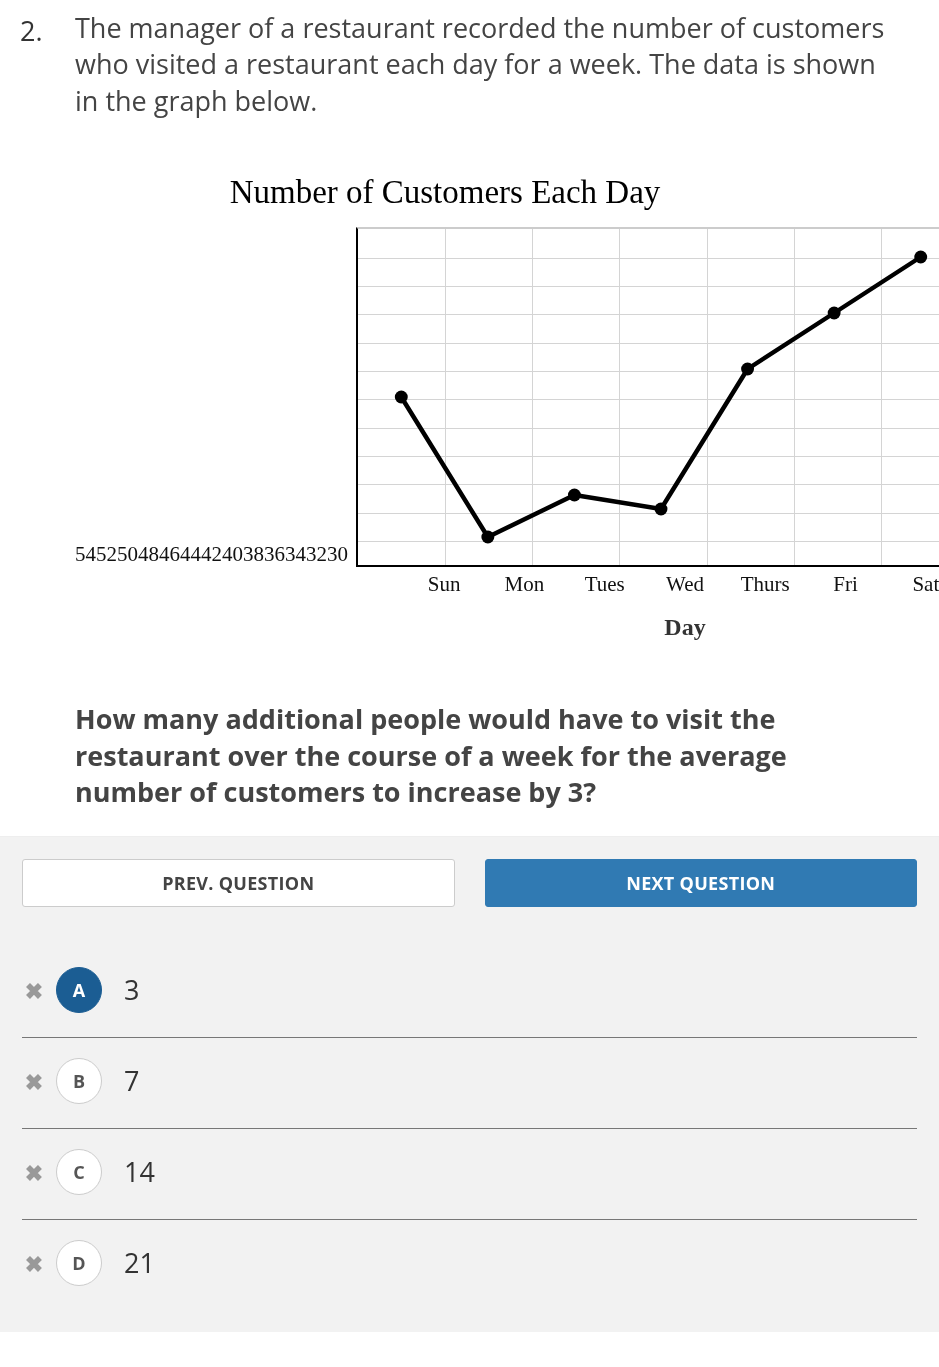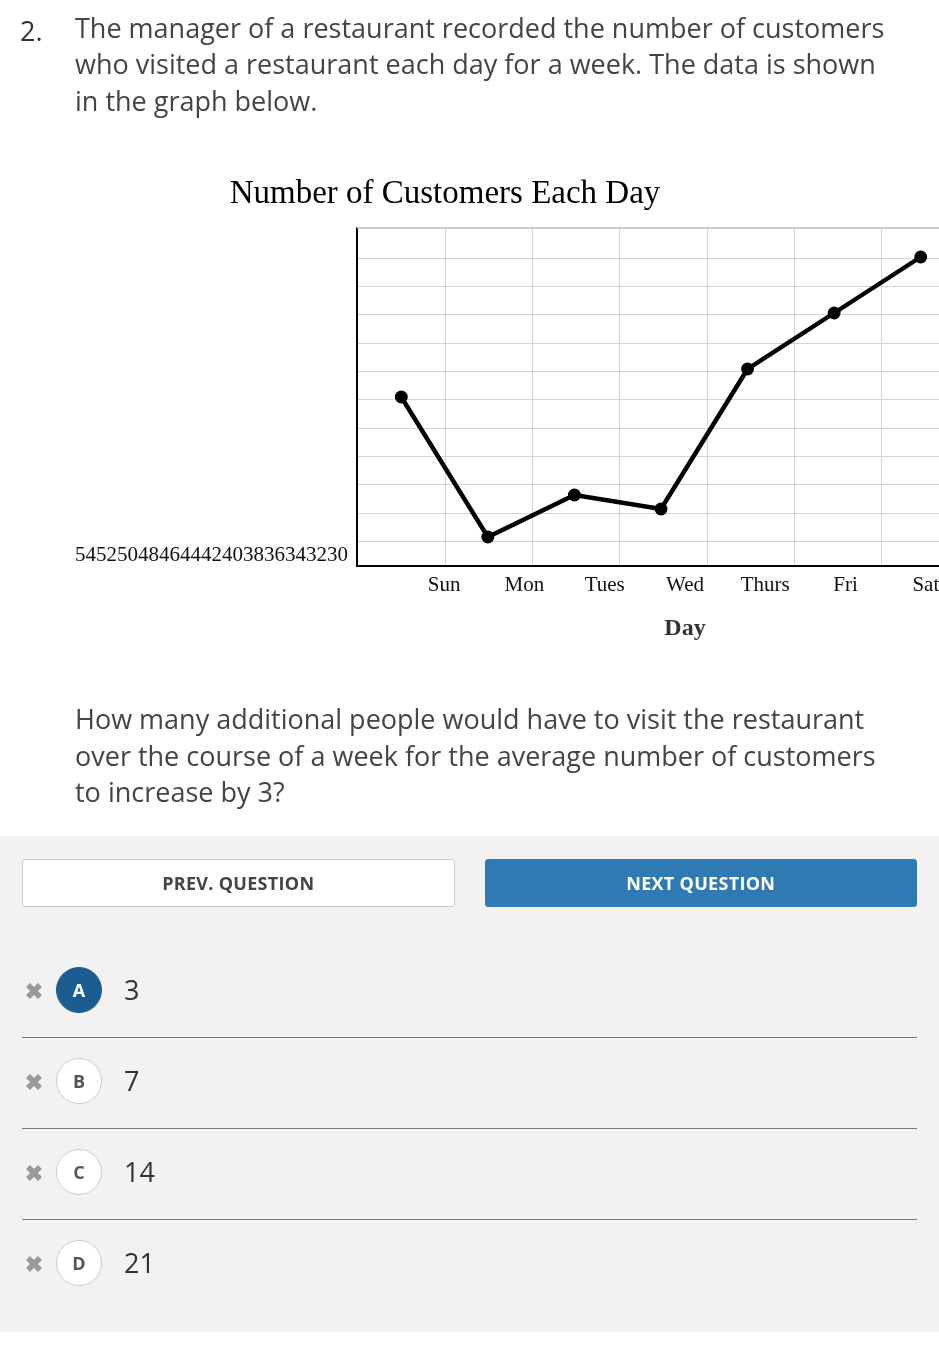--- a/index.html
+++ b/index.html
@@ -81,20 +81,21 @@
     font-size:24px;
     text-align:center;
     margin-top:17px;
     padding-left:48px;
   }
   .followup {
     margin: 60px 40px 0 75px;
     font-size: 27px;
     color:#444;
     line-height:1.35;
+    font-weight:bold;
   }
   .answer-panel {
     background:#f2f2f2;
     border-top:1px solid #eee;
     margin-top:25px;
     padding: 22px;
   }
   .nav-row {
     display:flex;
     gap: 30px;

